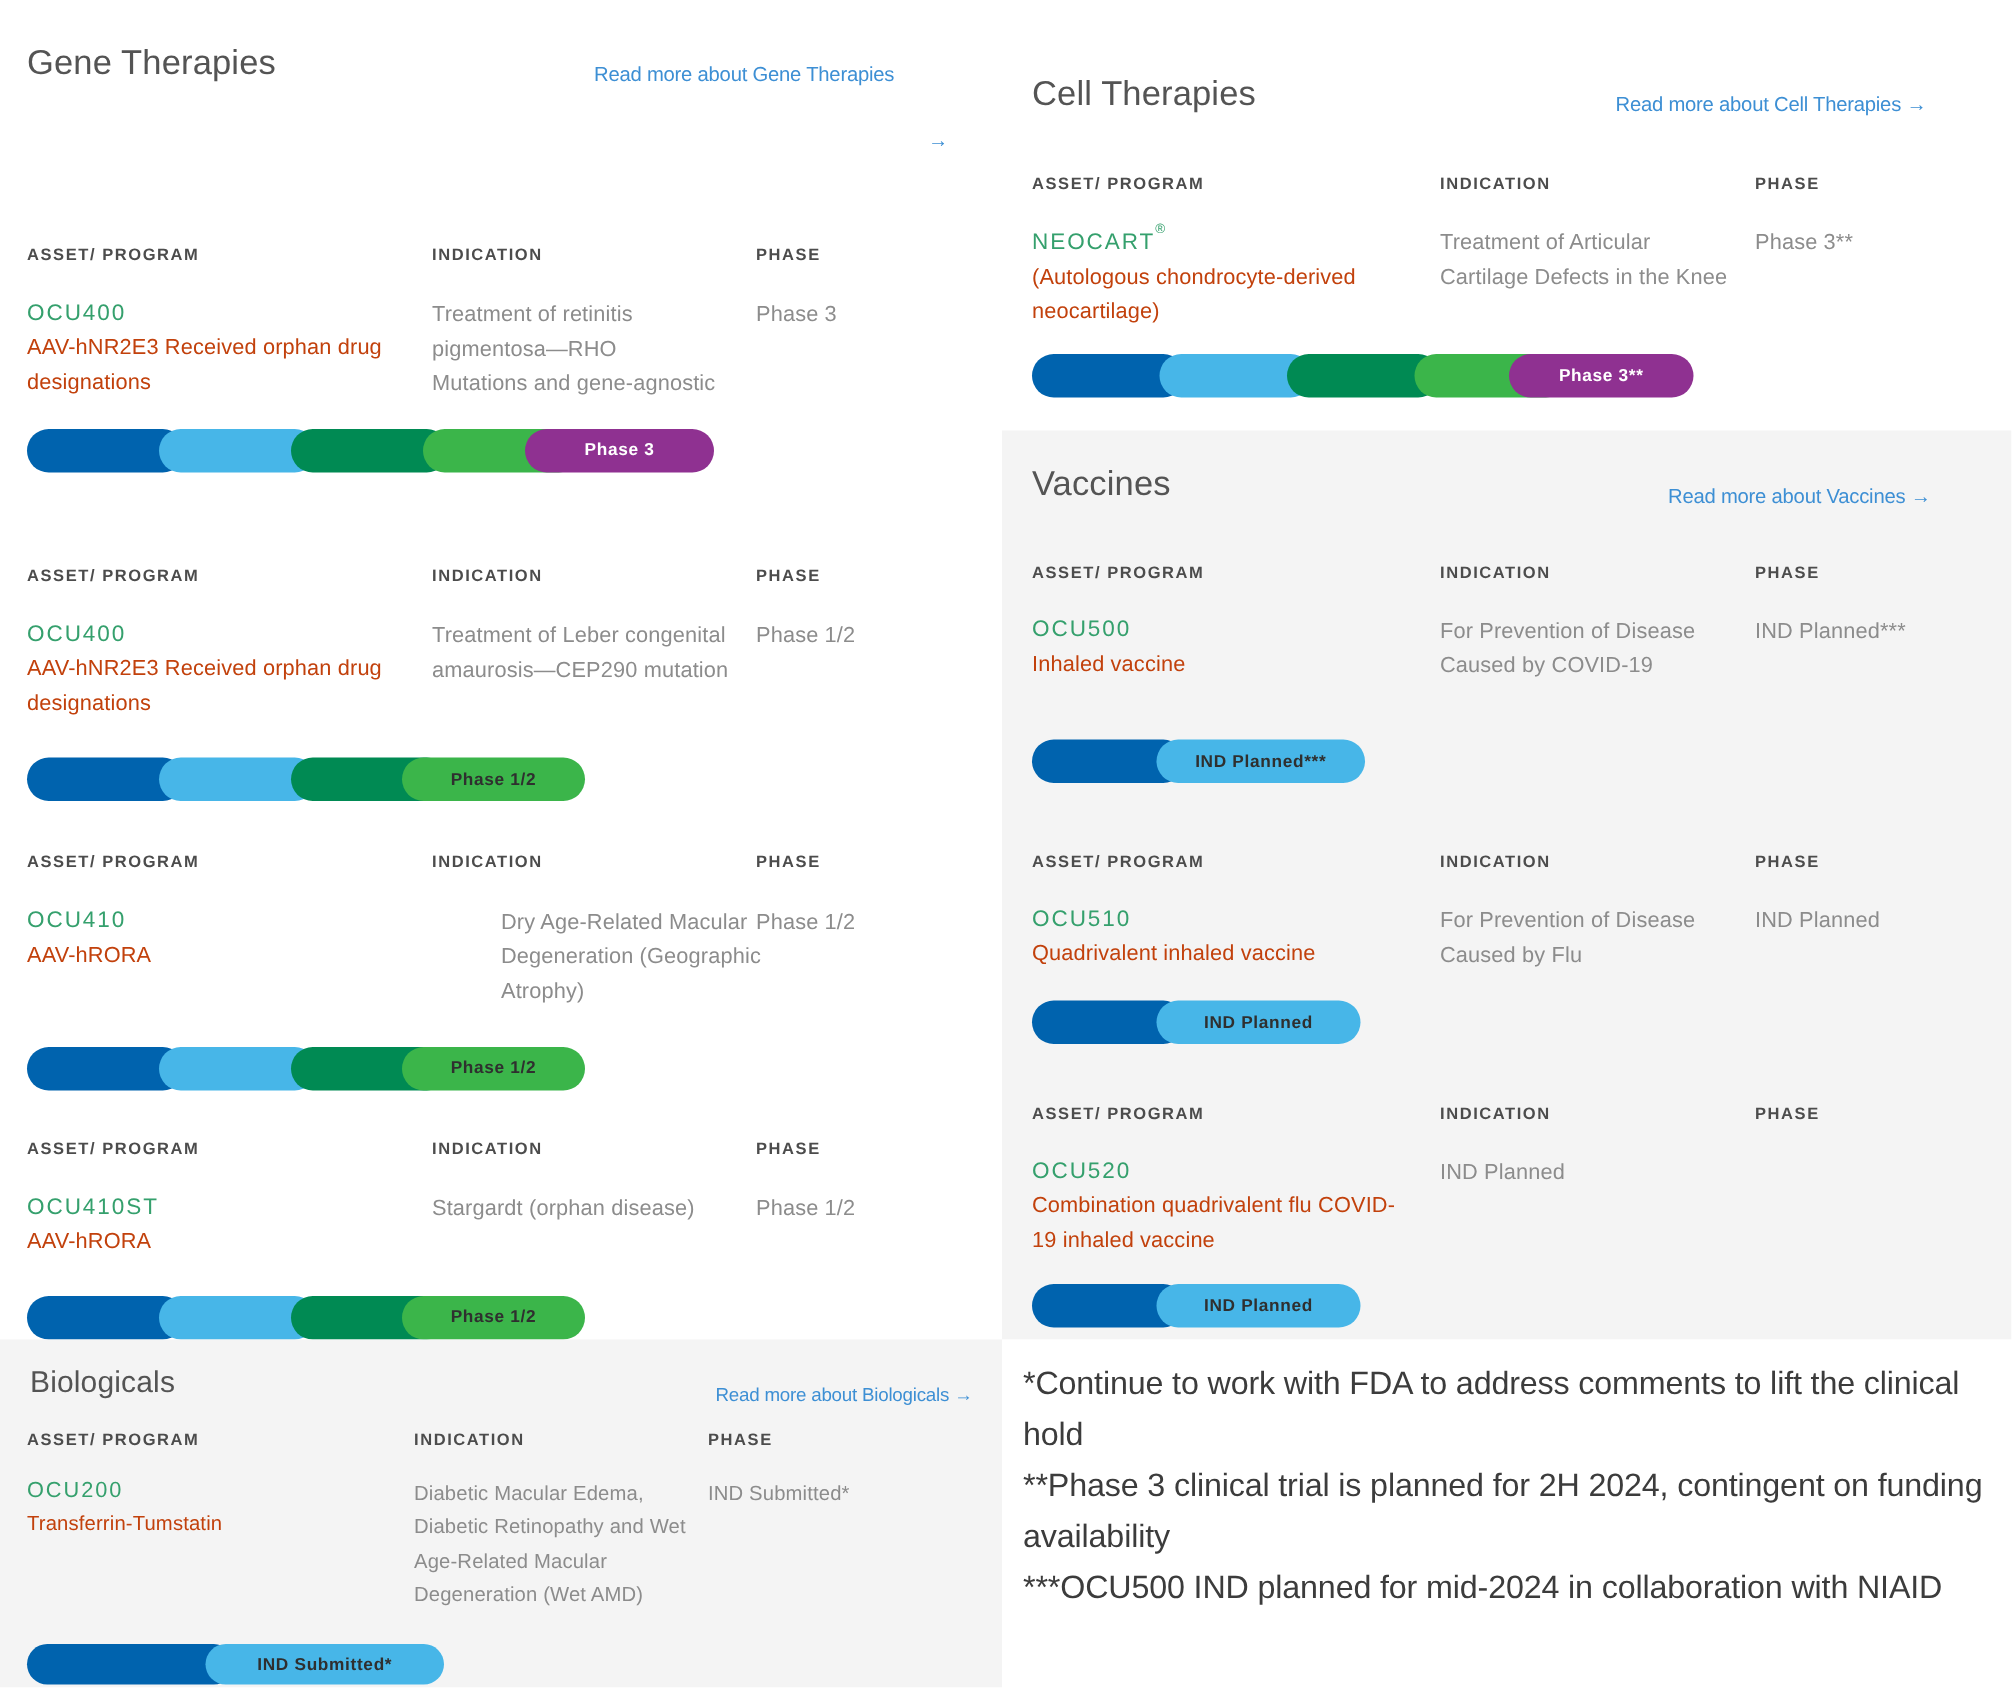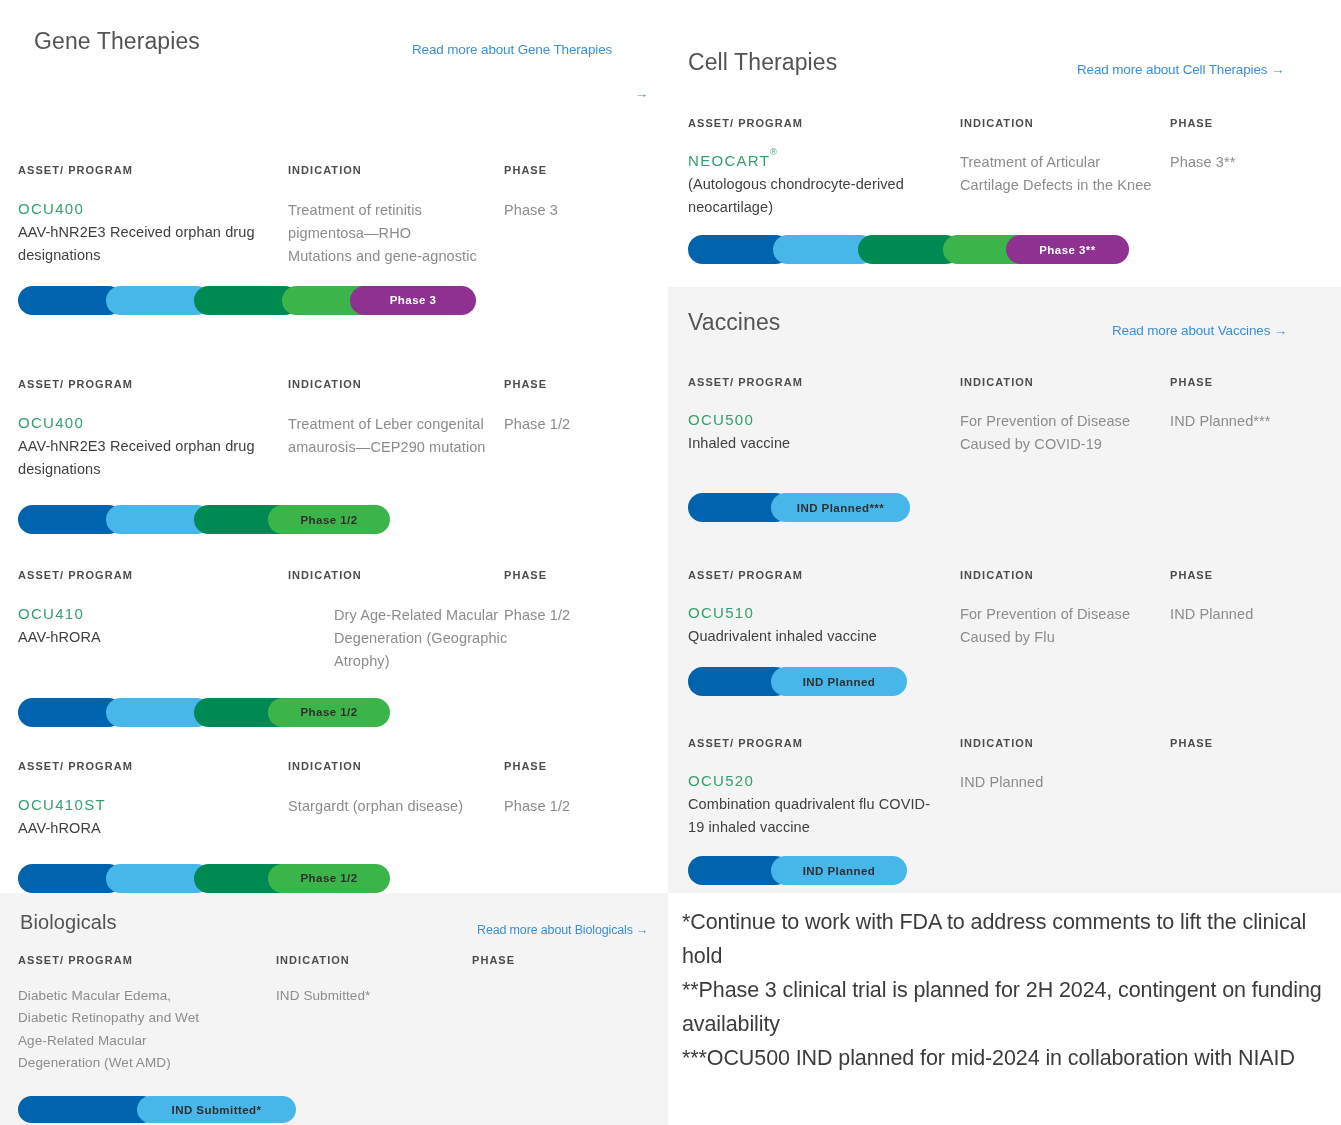--- a/index.html
+++ b/index.html
@@ -9,21 +9,21 @@
     font-family: "Liberation Sans", sans-serif;
     overflow: hidden;
   }
   .page { position: relative; width: 1341px; height: 1125px; }
 
   
   .panel { position: absolute; }
   .panel-white { background: #ffffff; }
   .panel-gray  { background: #f4f4f4; }
 
-  #gene-panel      { left: 0;   top: 0;    width: 668px; height: 893px; padding-left: 16px; }
+  #gene-panel      { left: 0;   top: 0;    width: 668px; height: 893px; }
   #cell-panel      { left: 668px; top: 0;  width: 673px; height: 287px; }
   #vaccines-panel  { left: 668px; top: 287px; width: 673px; height: 606px; }
   #biologicals-panel { left: 0; top: 893px; width: 668px; height: 232px; }
   #footnotes-panel { left: 668px; top: 893px; width: 673px; height: 232px; }
 
   
   .sec-head { position: relative; }
   .sec-title {
     font-size: 23px; font-weight: 400; color: #545454;
     letter-spacing: .1px;
@@ -41,21 +41,21 @@
   .colhdr {
     font-size: 11px; font-weight: 700; color: #4c4c4c;
     letter-spacing: 1.05px;
   }
   .asset-name {
     font-size: 15px; font-weight: 500; color: #35a06d;
     letter-spacing: 1.3px; line-height: 1.35;
   }
   .asset-name sup { font-size: 9px; letter-spacing: 0; top: -.55em; position: relative; }
   .asset-sub {
-    font-size: 14.5px; color: #404040; line-height: 1.55; letter-spacing: .1px;
+    font-size: 14.5px; color: #c2410c; line-height: 1.55; letter-spacing: .1px;
   }
   .indication {
     font-size: 14.5px; color: #8c8c8c; line-height: 1.6; letter-spacing: .1px;
   }
   .phase-text {
     font-size: 14.5px; color: #8c8c8c; line-height: 1.6; letter-spacing: .1px;
   }
 
   
   .grid3 { display: grid; grid-template-columns: 270px 216px 1fr; }
@@ -307,20 +307,24 @@
       <a href="#" class="read-link sm" style="position:absolute;left:477px;top:28px;">Read more about Biologicals →</a>
     </div>
 
     <div class="row" style="position:absolute;left:18px;top:61px;width:630px;">
       <div class="grid3" style="grid-template-columns:258px 196px 1fr;">
         <div class="colhdr">ASSET/ PROGRAM</div>
         <div class="colhdr">INDICATION</div>
         <div class="colhdr">PHASE</div>
       </div>
       <div class="grid3" style="grid-template-columns:258px 196px 1fr;margin-top:19px;">
+        <div>
+          <div class="asset-name" style="font-size:14.5px;">OCU200</div>
+          <div class="asset-sub" style="font-size:13.5px;width:240px;margin-top:1px;">Transferrin-Tumstatin</div>
+        </div>
         <div class="indication" style="font-size:13.5px;width:195px;line-height:1.65;">Diabetic Macular Edema, Diabetic Retinopathy and Wet Age-Related Macular Degeneration (Wet AMD)</div>
         <div class="phase-text" style="font-size:13.5px;">IND Submitted*</div>
       </div>
       <div class="bar" style="margin-top:22px;width:278px;height:27px;">
         <div class="seg" style="left:0;width:138px;height:27px;background:#0063AE;"></div>
         <div class="seg" style="left:119px;width:159px;height:27px;background:#47B6E8;">
           <span class="seg-label lbl-dark">IND Submitted*</span>
         </div>
       </div>
     </div>

